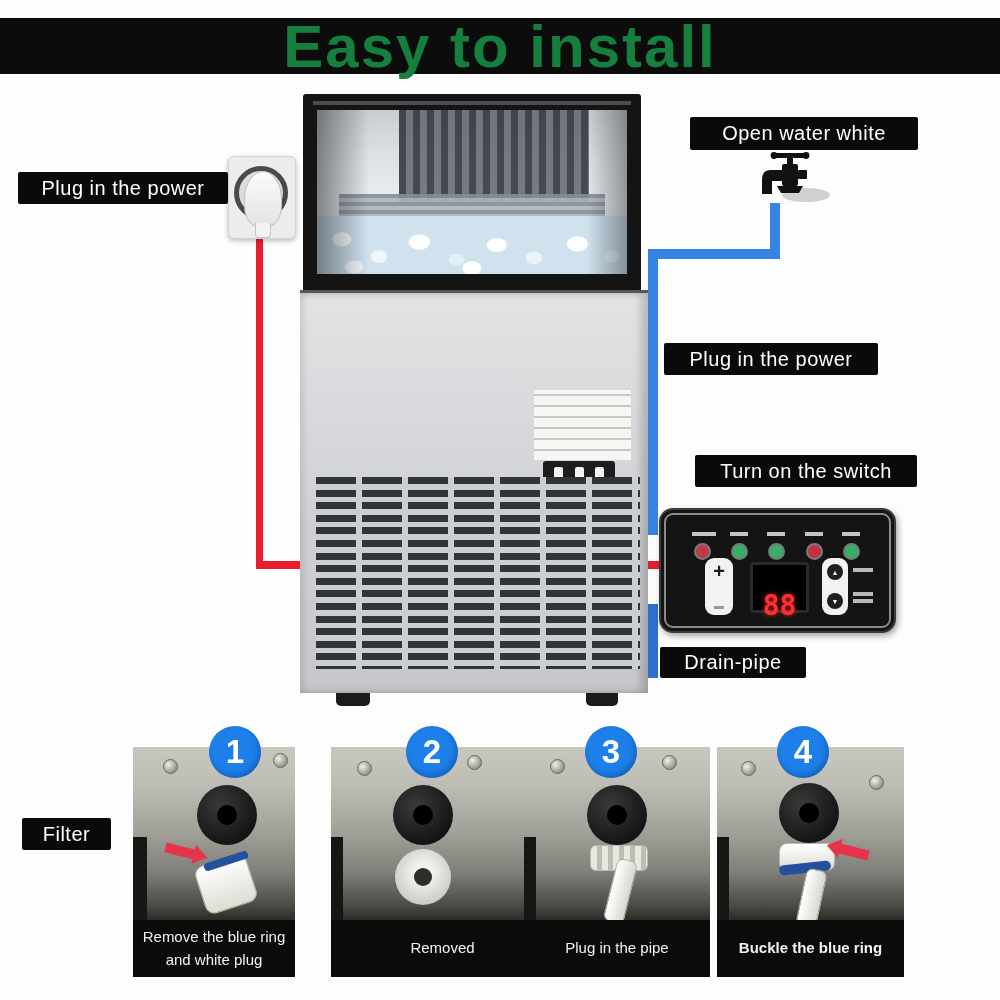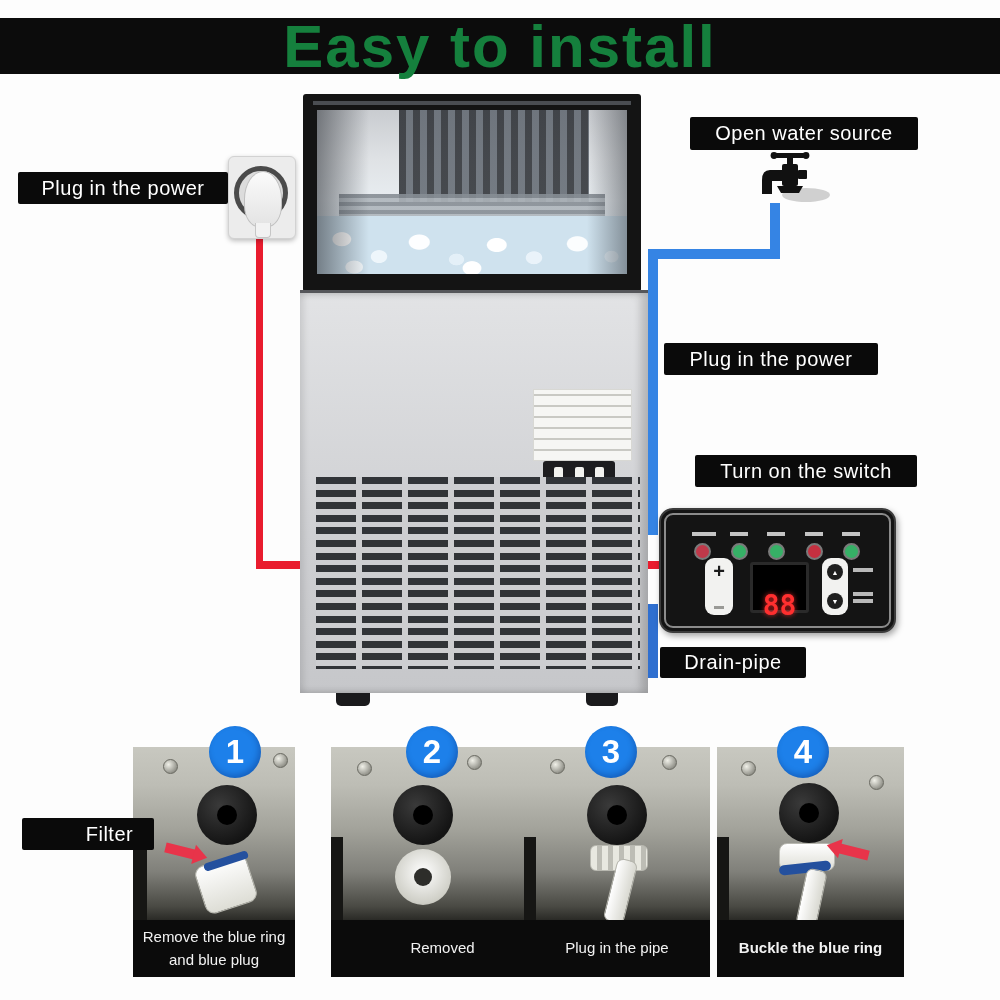--- a/index.html
+++ b/index.html
@@ -216,48 +216,48 @@
     </div>
     <div class="tiny-mark" style="left:192px;top:58px;"></div>
     <div class="tiny-mark" style="left:192px;top:82px;"></div>
     <div class="tiny-mark" style="left:192px;top:89px;"></div>
   </div>
 
   <div class="lbl" style="left:18px;top:172px;width:210px;height:32px;">
     <span>Plug in the power</span>
   </div>
   <div class="lbl" style="left:690px;top:117px;width:228px;height:33px;">
-    <span>Open water source</span>
+    <span>Open water white</span>
   </div>
   <div class="lbl" style="left:664px;top:343px;width:214px;height:32px;">
     <span>Plug in the power</span>
   </div>
   <div class="lbl" style="left:660px;top:647px;width:146px;height:31px;">
     <span>Drain-pipe</span>
   </div>
   <div class="lbl" style="left:695px;top:455px;width:222px;height:32px;">
     <span>Turn on the switch</span>
   </div>
-  <div class="lbl" style="left:22px;top:818px;width:89px;height:32px;padding-left:43px;">
+  <div class="lbl" style="left:22px;top:818px;width:89px;height:32px;">
     <span>Filter</span>
   </div>
 
   <div class="step" style="left:133px;width:162px;">
     <div class="photo">
       <div class="screw" style="left:30px;top:12px;"></div>
       <div class="screw" style="left:140px;top:6px;"></div>
       <div class="edge-bar"></div>
       <div class="knob" style="left:64px;top:38px;"></div>
       <div class="fit-white" style="left:66px;top:112px;width:52px;height:48px;transform:rotate(-18deg);"></div>
       <div class="blue-ring" style="left:70px;top:110px;width:46px;height:8px;transform:rotate(-18deg);"></div>
       <div class="red-arrow" style="left:32px;top:99px;transform:rotate(14deg);"></div>
     </div>
     <div class="caption">
       <span>Remove the blue ring</span>
-      <span>and blue plug</span>
+      <span>and white plug</span>
     </div>
   </div>
 
   <div class="step" style="left:331px;width:223px;">
     <div class="photo">
       <div class="screw" style="left:26px;top:14px;"></div>
       <div class="screw" style="left:136px;top:8px;"></div>
       <div class="edge-bar" style="width:12px;"></div>
       <div class="knob" style="left:62px;top:38px;"></div>
       <div class="ringfit" style="left:64px;top:102px;"></div>

